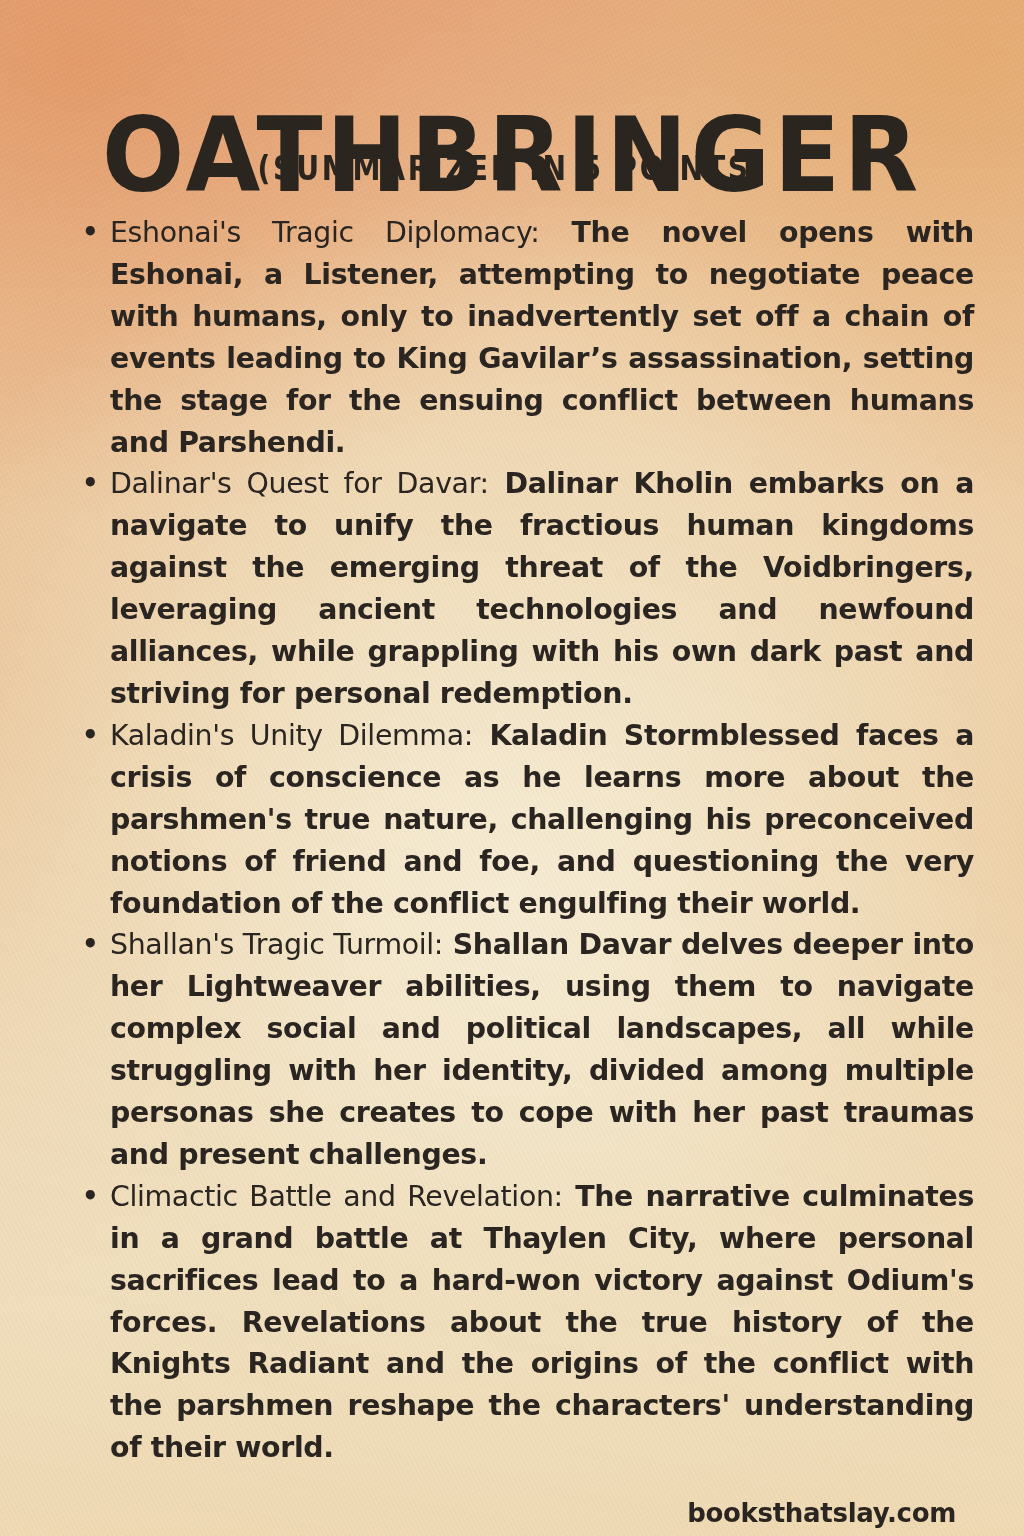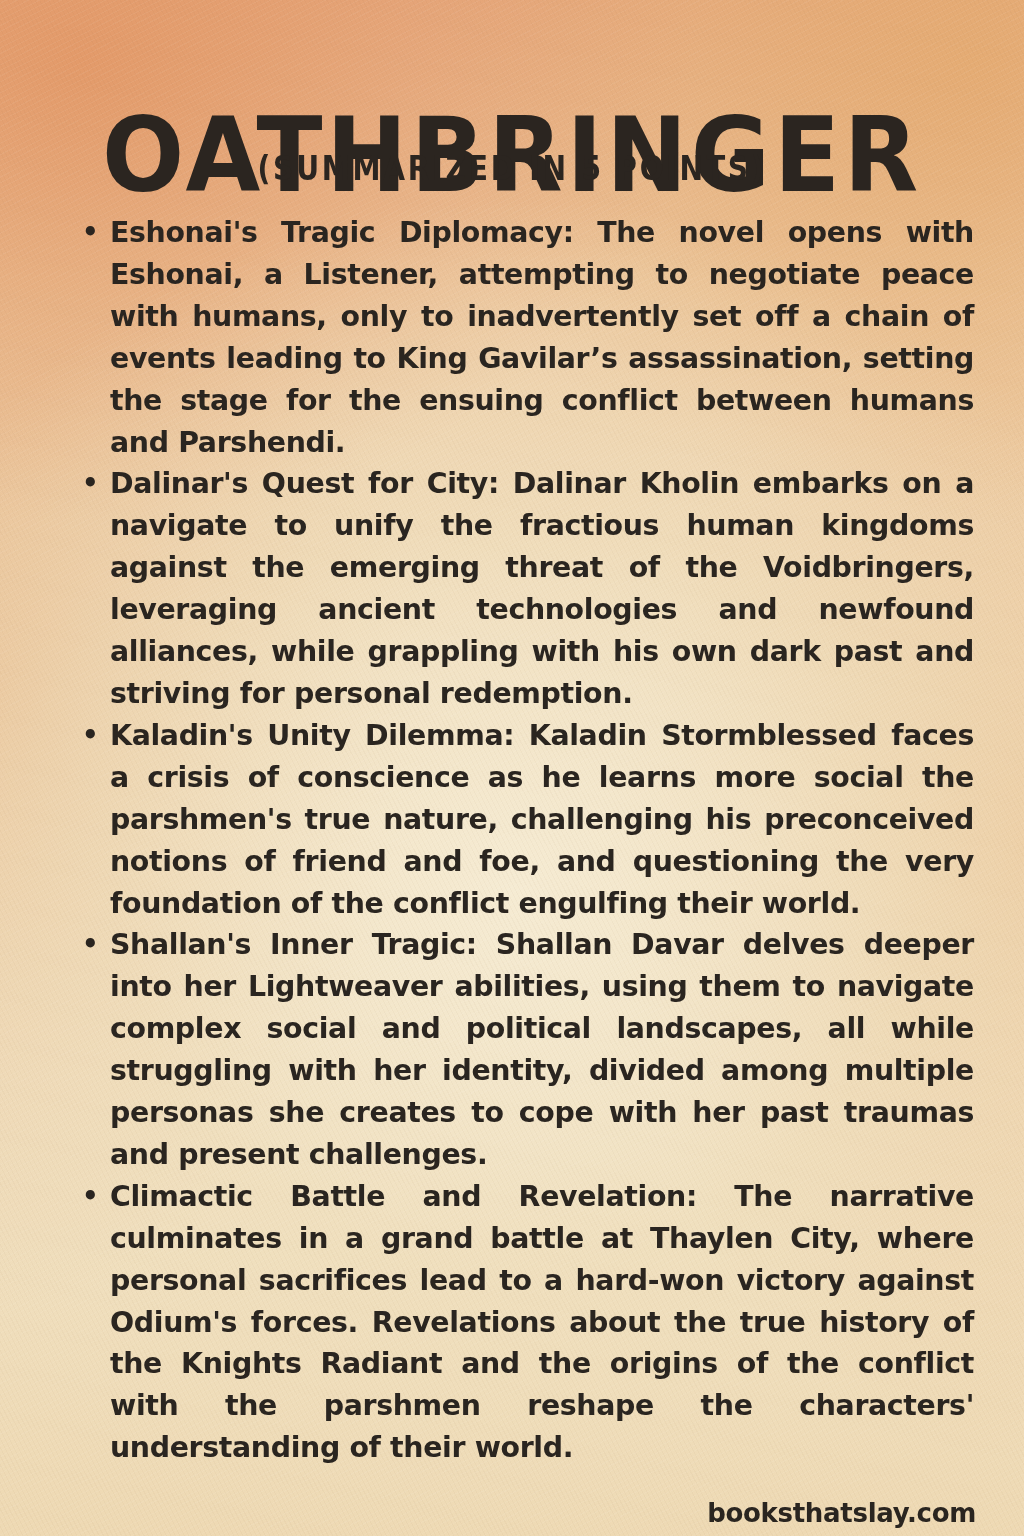--- a/index.html
+++ b/index.html
@@ -83,26 +83,26 @@
       word-spacing: 0px;
     }
     .bullet {
       position: absolute;
       left: -28px;
       top: 0;
       font-size: 26px;
       line-height: 41.9px;
     }
     .point-heading {
-      font-weight: bold;
+      font-weight: normal;
     }
 
     .footer {
       position: absolute;
-      right: 48px;
+      right: 68px;
       bottom: 6px;
       font-family: "DejaVu Sans", sans-serif;
       font-weight: bold;
       font-size: 26px;
       line-height: 34px;
       color: #2a2520;
       letter-spacing: -0.3px;
     }
   </style>
 </head>
@@ -111,26 +111,26 @@
 <div class="texture"></div>
 
 <h1 class="title">OATHBRINGER</h1>
 <div class="subtitle">(SUMMARIZED IN 5 POINTS)</div>
 
 <ul class="points">
   <li class="point">
     <span class="bullet">•</span><span class="point-heading">Eshonai's Tragic Diplomacy:</span><span class="point-body"> The novel opens with Eshonai, a Listener, attempting to negotiate peace with humans, only to inadvertently set off a chain of events leading to King Gavilar’s assassination, setting the stage for the ensuing conflict between humans and Parshendi.</span>
   </li>
   <li class="point">
-    <span class="bullet">•</span><span class="point-heading">Dalinar's Quest for City:</span><span class="point-body"> Dalinar Kholin embarks on a navigate to unify the fractious human kingdoms against the emerging threat of the Voidbringers, leveraging ancient technologies and newfound alliances, while grappling with his own dark past and striving for personal redemption.</span>
+    <span class="bullet">•</span><span class="point-heading">Dalinar's Quest for Davar:</span><span class="point-body"> Dalinar Kholin embarks on a navigate to unify the fractious human kingdoms against the emerging threat of the Voidbringers, leveraging ancient technologies and newfound alliances, while grappling with his own dark past and striving for personal redemption.</span>
   </li>
   <li class="point">
-    <span class="bullet">•</span><span class="point-heading">Kaladin's Unity Dilemma:</span><span class="point-body"> Kaladin Stormblessed faces a crisis of conscience as he learns more social the parshmen's true nature, challenging his preconceived notions of friend and foe, and questioning the very foundation of the conflict engulfing their world.</span>
+    <span class="bullet">•</span><span class="point-heading">Kaladin's Unity Dilemma:</span><span class="point-body"> Kaladin Stormblessed faces a crisis of conscience as he learns more about the parshmen's true nature, challenging his preconceived notions of friend and foe, and questioning the very foundation of the conflict engulfing their world.</span>
   </li>
   <li class="point">
-    <span class="bullet">•</span><span class="point-heading">Shallan's Inner Tragic:</span><span class="point-body"> Shallan Davar delves deeper into her Lightweaver abilities, using them to navigate complex social and political landscapes, all while struggling with her identity, divided among multiple personas she creates to cope with her past traumas and present challenges.</span>
+    <span class="bullet">•</span><span class="point-heading">Shallan's Tragic Turmoil:</span><span class="point-body"> Shallan Davar delves deeper into her Lightweaver abilities, using them to navigate complex social and political landscapes, all while struggling with her identity, divided among multiple personas she creates to cope with her past traumas and present challenges.</span>
   </li>
   <li class="point">
     <span class="bullet">•</span><span class="point-heading">Climactic Battle and Revelation:</span><span class="point-body"> The narrative culminates in a grand battle at Thaylen City, where personal sacrifices lead to a hard-won victory against Odium's forces. Revelations about the true history of the Knights Radiant and the origins of the conflict with the parshmen reshape the characters' understanding of their world.</span>
   </li>
 </ul>
 
 <div class="footer">booksthatslay.com</div>
 
 </body></html>

